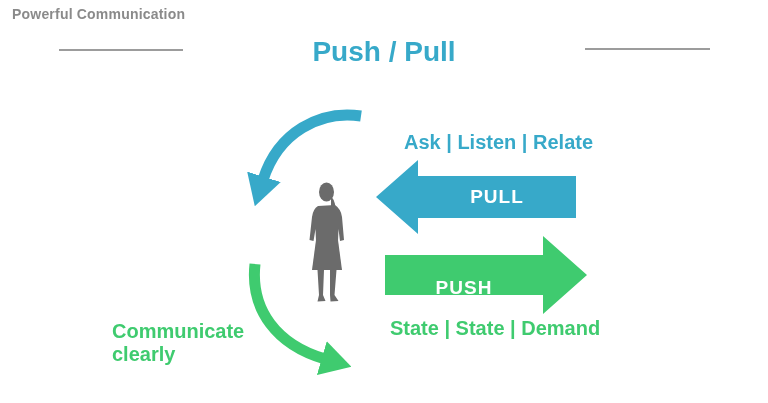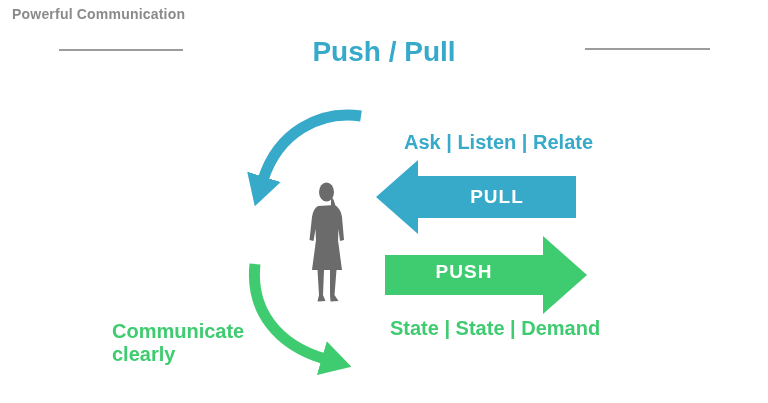--- a/index.html
+++ b/index.html
@@ -39,21 +39,21 @@
   .keywords{
     position:absolute;font-weight:700;font-size:20px;white-space:nowrap;
   }
   .keywords.teal{color:var(--teal,#37a9c9);left:404px;top:131px;}
   .keywords.green{color:var(--green,#3fcb6f);left:390px;top:317px;}
   .arrow-label{
     position:absolute;display:flex;align-items:center;justify-content:center;
     color:#fff;font-weight:700;font-size:19px;letter-spacing:1px;
   }
   .pull-label{left:418px;top:176px;width:158px;height:42px;}
-  .push-label{left:385px;top:255px;width:158px;height:33px;text-align:center;}
+  .push-label{left:385px;top:271px;width:158px;height:33px;text-align:center;}
 </style>
 </head>
 <body>
 
 <div class="slide">
 
   <div class="header">Powerful Communication</div>
   <div class="divider divider-left"></div>
   <div class="divider divider-right"></div>
   <h1 class="title">Push / Pull</h1>

